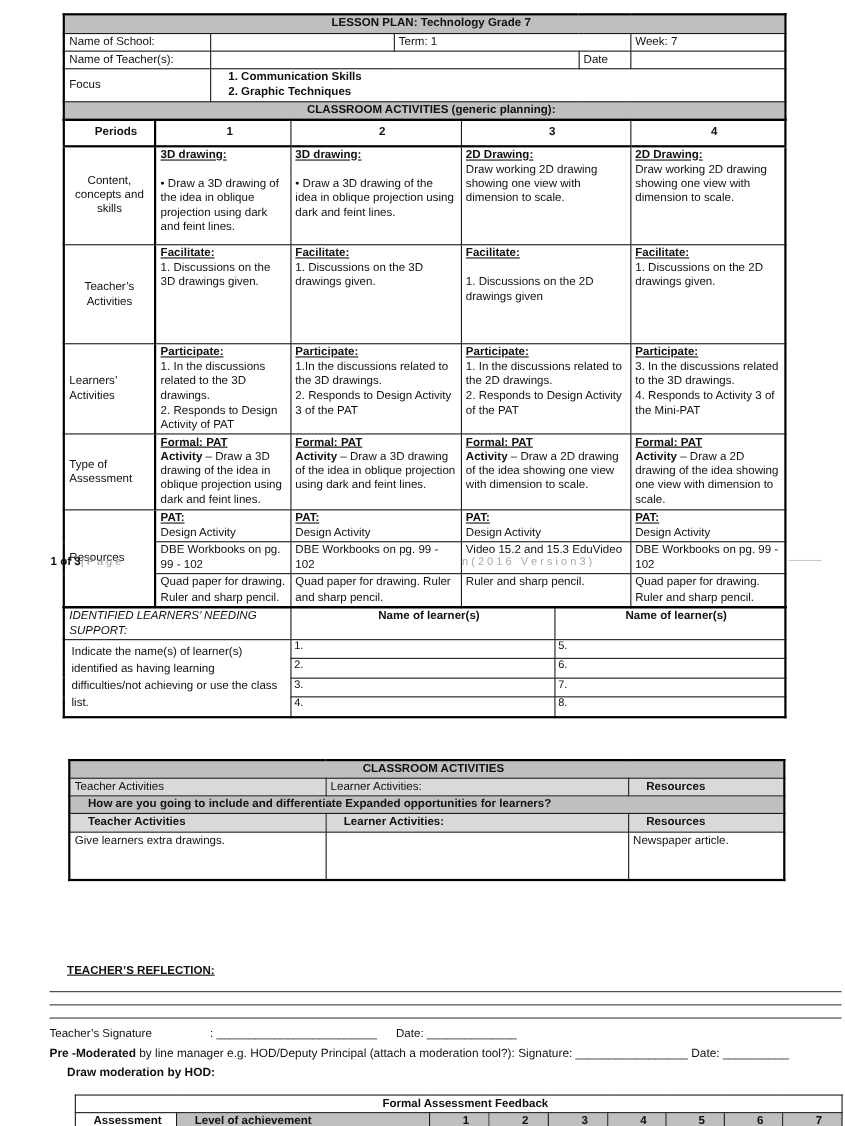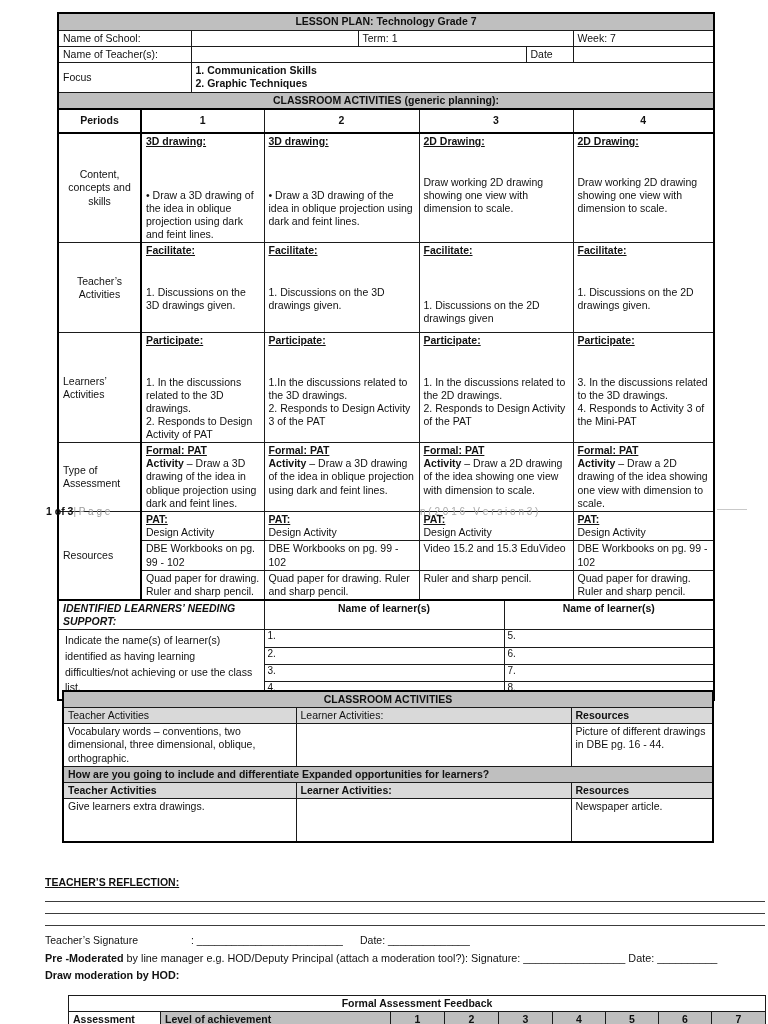--- a/index.html
+++ b/index.html
@@ -9,24 +9,24 @@
     font-family:"Liberation Sans",sans-serif;font-size:10.5px;line-height:1.25;
   }
   .abs{position:absolute;}
   table{border-collapse:collapse;table-layout:fixed;width:100%;}
   td{border:1px solid #1b1b1b;padding:1px 4px;vertical-align:top;overflow:hidden;}
   .outer{border:2px solid #000;}
   .stack{margin-top:-2px;}
   .gray{background:#bfbfbf;}
   .lgray{background:#d9d9d9;}
   .c{text-align:center;}
-  .b{font-weight:bold;}
-  .bi{font-weight:bold;font-style:italic;}
+  .b{font-weight:bold;padding-left:16px;}
+  .bi{font-weight:normal;font-style:italic;}
   .mid{vertical-align:middle;}
-  .pre{white-space:pre-line;margin-top:28px;}
+  .pre{white-space:pre-line;}
   .hd{font-weight:bold;text-decoration:underline;}
   .lblcol{border-right:2px solid #000;}
   .periods td{border-bottom:2px solid #000;height:20px;}
   .graytxt{color:#9a9a9a;}
   .rule{border-bottom:1px solid #3c3c3c;height:0;}
   .wm{color:#a9a9a9;font-size:10px;white-space:pre;}
   .num{font-size:10px;padding:0 3px;height:11px;}
   .note{font-size:10.5px;line-height:1.5;padding:3px 6px;}
   .small{font-size:10px;}
 </style>
@@ -201,25 +201,20 @@
       </colgroup>
     <tbody>
         <tr>
           <td colspan="3" class="gray c b" style="height:11px">CLASSROOM ACTIVITIES</td>
         </tr>
     <tr style="height:12px">
       <td class="lgray">Teacher Activities</td>
       <td class="lgray">Learner Activities:</td>
       <td class="lgray b">Resources</td>
     </tr>
-    <tr style="height:40px">
-      <td>Vocabulary words – conventions, two dimensional, three dimensional, oblique, orthographic.</td>
-      <td></td>
-      <td>Picture of different drawings in DBE pg. 16 - 44.</td>
-    </tr>
     <tr>
           <td colspan="3" class="gray b" style="height:12px">How are you going to include and differentiate Expanded opportunities for learners?</td>
         </tr>
     <tr style="height:12px">
       <td class="lgray b">Teacher Activities</td>
       <td class="lgray b">Learner Activities:</td>
       <td class="lgray b">Resources</td>
     </tr>
     <tr style="height:44px">
       <td>Give learners  extra drawings.</td>

